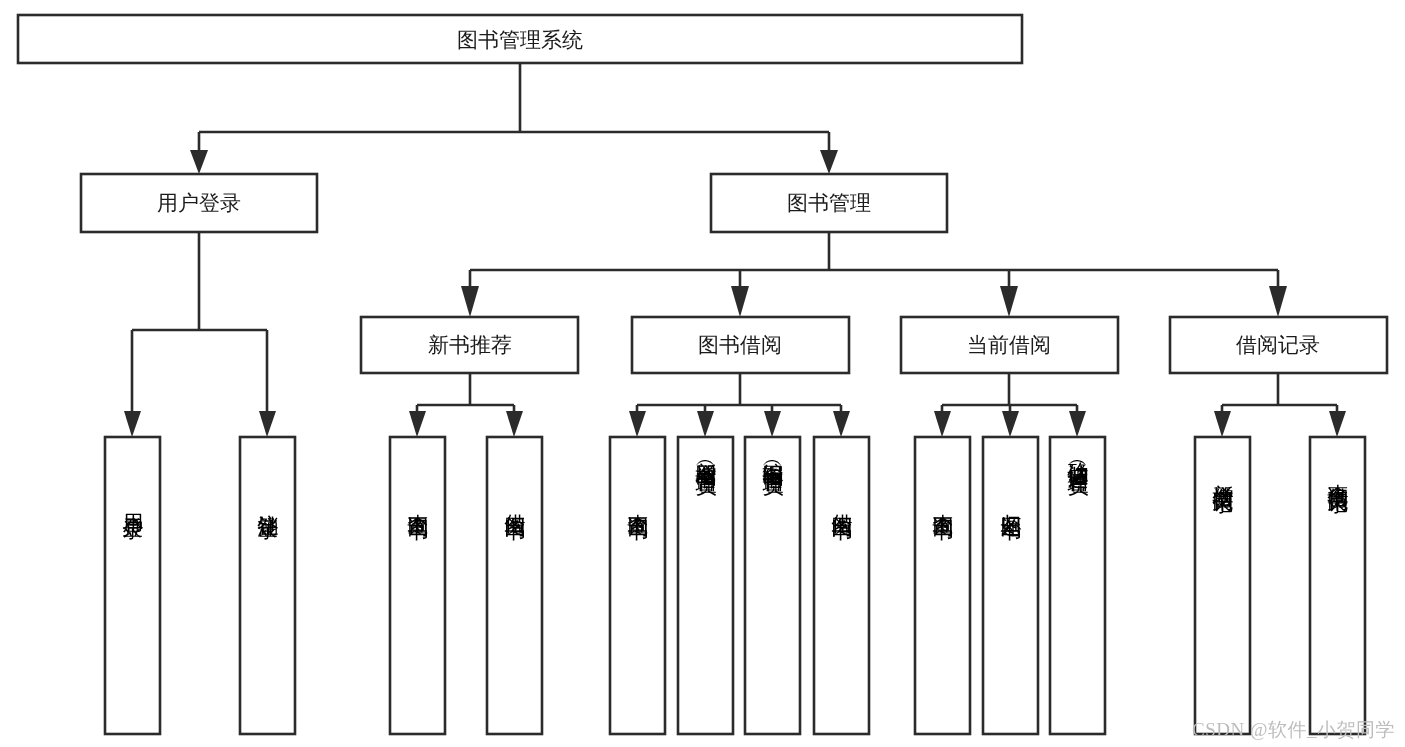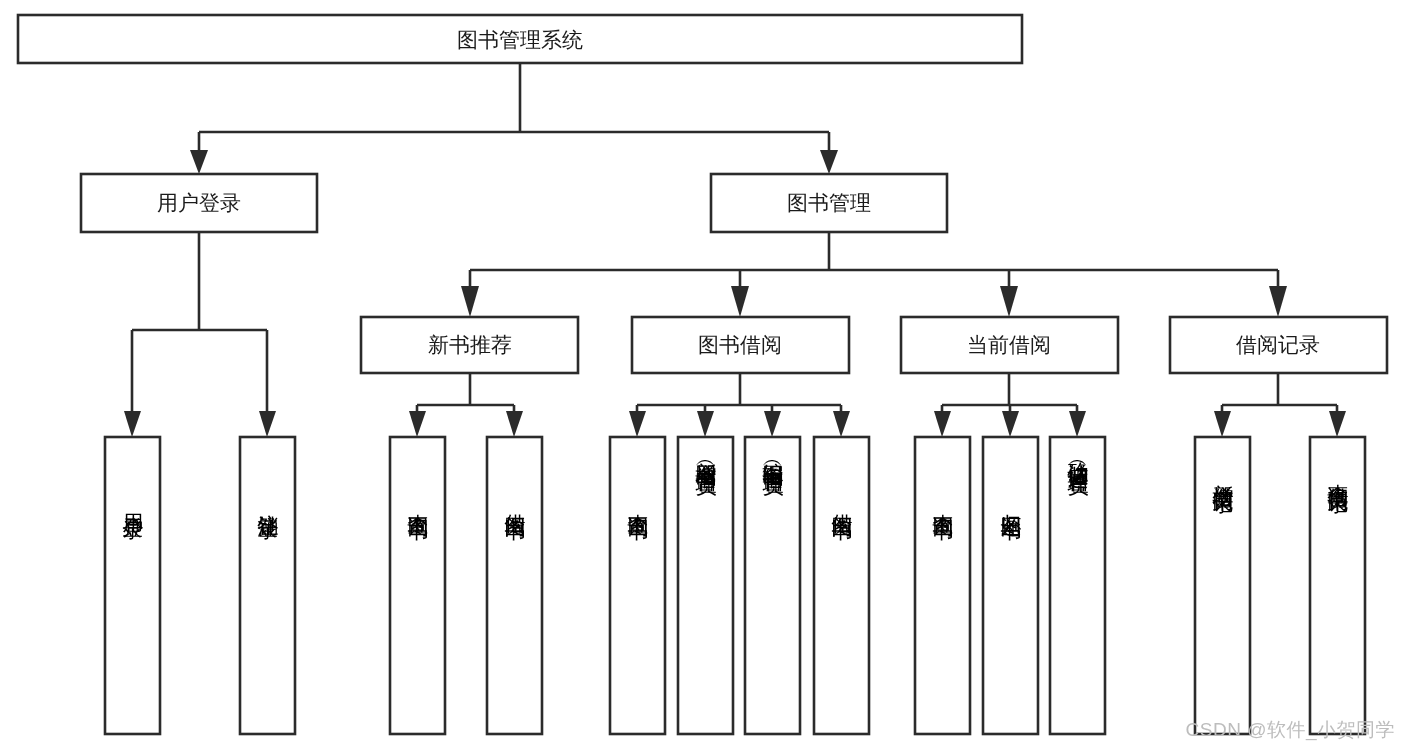--- a/index.html
+++ b/index.html
@@ -63,21 +63,21 @@
     position: absolute;
     display: flex;
     justify-content: center;
     align-items: flex-start;
     pointer-events: none;
   }
   .watermark {
     position: absolute;
     right: 10px;
     bottom: 4px;
-    font-family: Liberation Sans, sans-serif;
+    font-family: Liberation Serif, serif;
     font-size: 19px;
     color: #bdbdbd;
     letter-spacing: 0.5px;
     white-space: nowrap;
   }
 </style>
 </head>
 <body>
 
 <div id="diagram-root">

